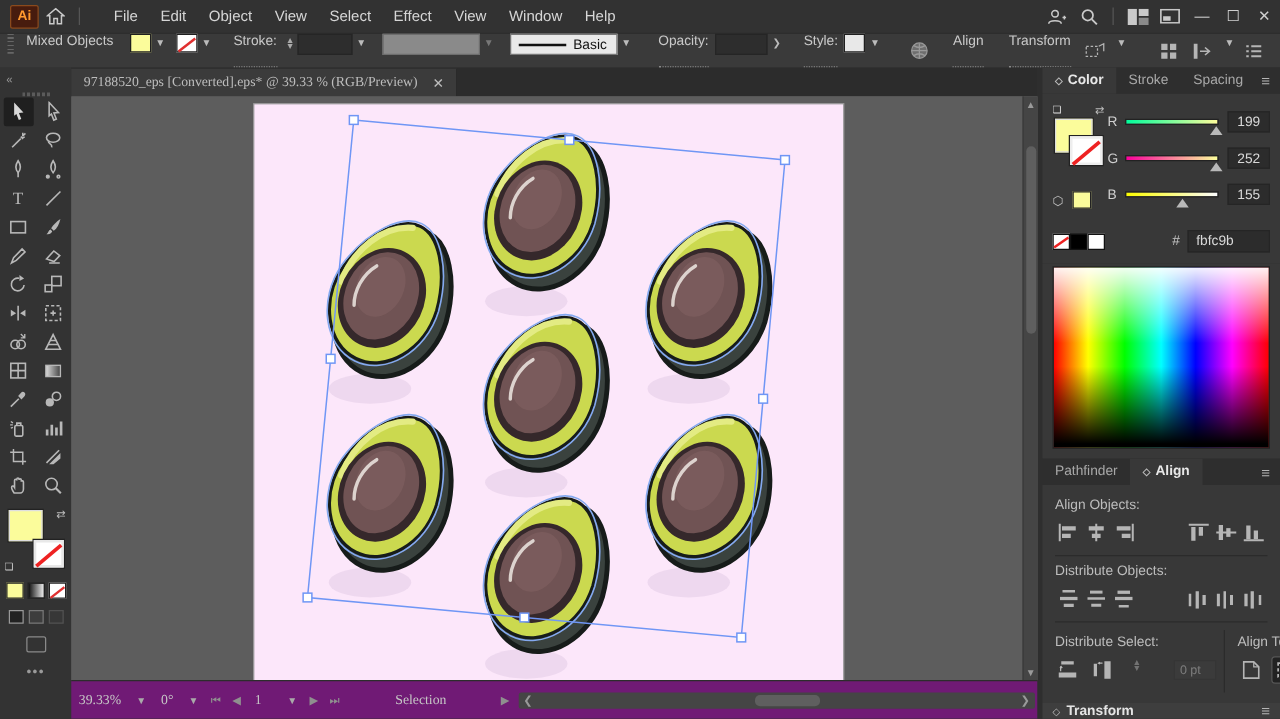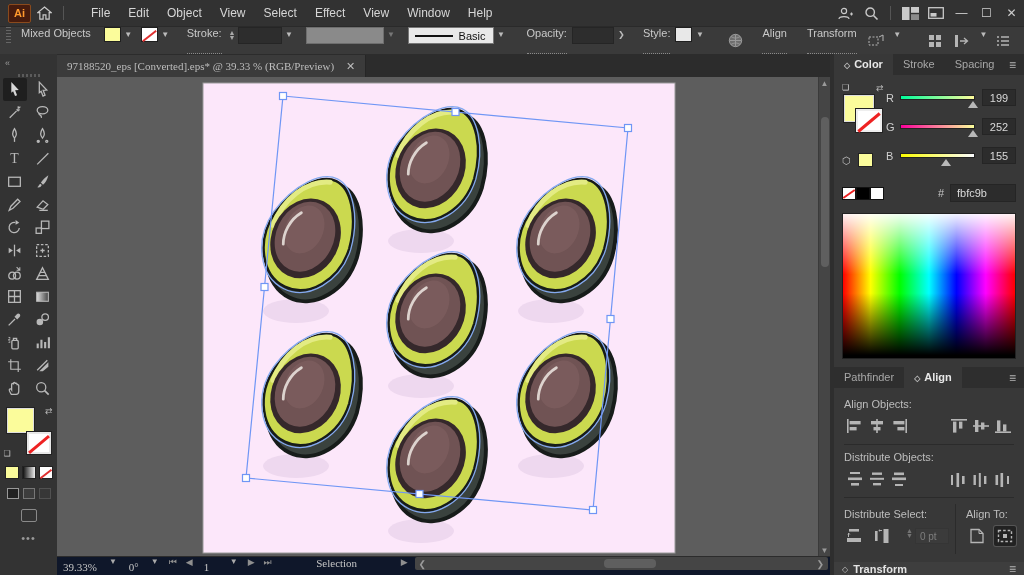--- a/index.html
+++ b/index.html
@@ -70,21 +70,21 @@
   #doctab .close { color:#bdbdbd; font-size:11px; }
   #canvas { position:relative; flex:1 1 auto; background:#5d5d5d; overflow:hidden; }
   #art-svg { position:absolute; left:0; top:0; }
   #vscroll { position:absolute; right:0; top:0; bottom:0; width:12px; background:#454545; border-left:1px solid #3a3a3a;
     display:flex; flex-direction:column; align-items:center; color:#9a9a9a; font-size:8px; }
   #vscroll .thumb { width:8px; background:#5f5f5f; border-radius:4px; flex:0 0 150px; margin-top:28px; }
   #vscroll .arr { height:12px; display:flex; align-items:center; }
   #vscroll .sp { flex:1; }
 
   
-  #statusbar { height:19px; background:#0f172a; border-top:1px solid #2c2c2c; display:flex; align-items:flex-start;
+  #statusbar { height:31px; background:#701a75; border-top:1px solid #2c2c2c; display:flex; align-items:center;
     font-size:11px; color:#c6c6c6; }
   .sb-field { display:flex; align-items:center; height:19px; padding:0 6px; }
   .sb-chev { font-size:8px; color:#aaa; padding:0 6px; }
   .sb-nav { color:#8f8f8f; font-size:9px; padding:0 4px; letter-spacing:1px; }
   #sb-tool { flex:0 0 120px; text-align:center; }
   #hscroll { flex:1; height:13px; margin:0 2px; background:#454545; border-radius:2px; display:flex; align-items:center; color:#9a9a9a; font-size:9px; }
   #hscroll .thumb { width:52px; height:9px; background:#5f5f5f; border-radius:4px; margin-left:42%; }
   #hscroll .harr { padding:0 4px; }
 
   
@@ -131,21 +131,21 @@
   .ap-label { color:#bdbdbd; margin:4px 0 6px; }
   .icon-row { display:flex; align-items:center; margin-bottom:8px; }
   .ai-btn { width:22px; height:20px; display:flex; align-items:center; justify-content:center; border-radius:2px; }
   .ai-btn svg { display:block; }
   .ai-btn.active { background:#222; box-shadow:0 0 0 1px #555; }
   .ai-gap { flex:1; }
   .hr { height:1px; background:#2b2b2b; margin:4px 0 6px; }
   #ap-bottom { display:flex; }
   #ap-spacing { flex:1.15; }
   #ap-alignto { flex:1; border-left:1px solid #2b2b2b; padding-left:10px; margin-left:6px; }
-  .sp-stepper { display:flex; opacity:.45; margin-left:6px; }
+  .sp-stepper { display:flex; opacity:.45; margin-left:6px;gap:24px; }
   .sp-stepper .st { color:#bbb; font-size:7px; line-height:5px; display:flex; flex-direction:column; }
   .sp-val { width:34px; height:16px; background:#404040; border:1px solid #333; color:#cfcfcf; font-size:10px;
     display:flex; align-items:center; padding-left:4px; margin-left:2px; }
 
   
   #transform-hdr { height:23px; background:#3e3e3e; margin-left:4px; display:flex; align-items:center; padding:0 8px; }
   #transform-hdr .dia { font-size:8px; margin-right:5px; color:#bbb; }
   #transform-hdr b { color:#e4e4e4; font-weight:bold; }
   #transform-hdr .pmenu { margin-left:auto; color:#b5b5b5; font-size:12px; }
 </style>

